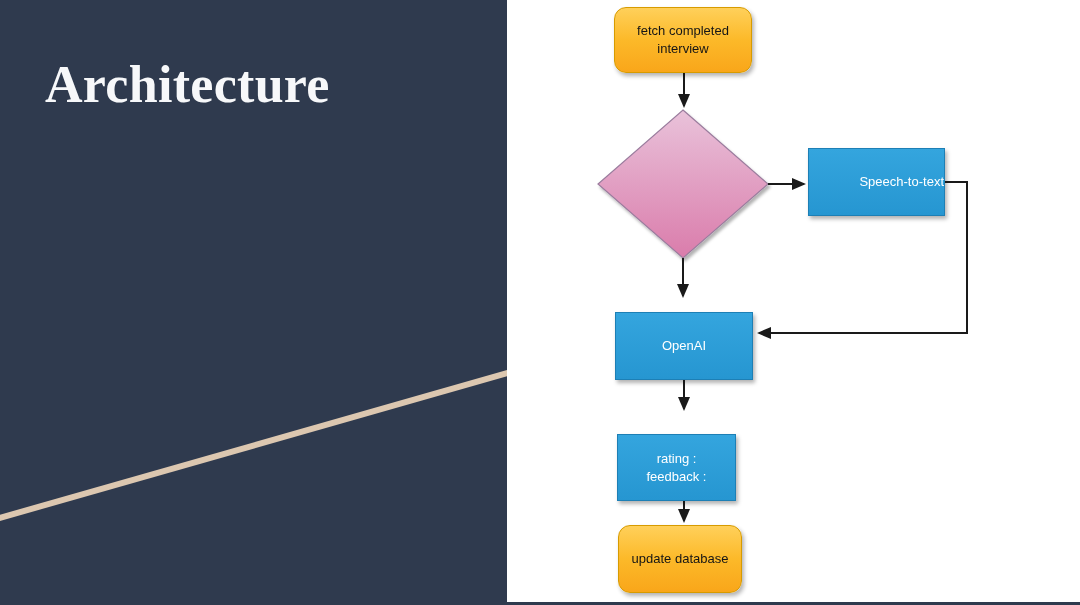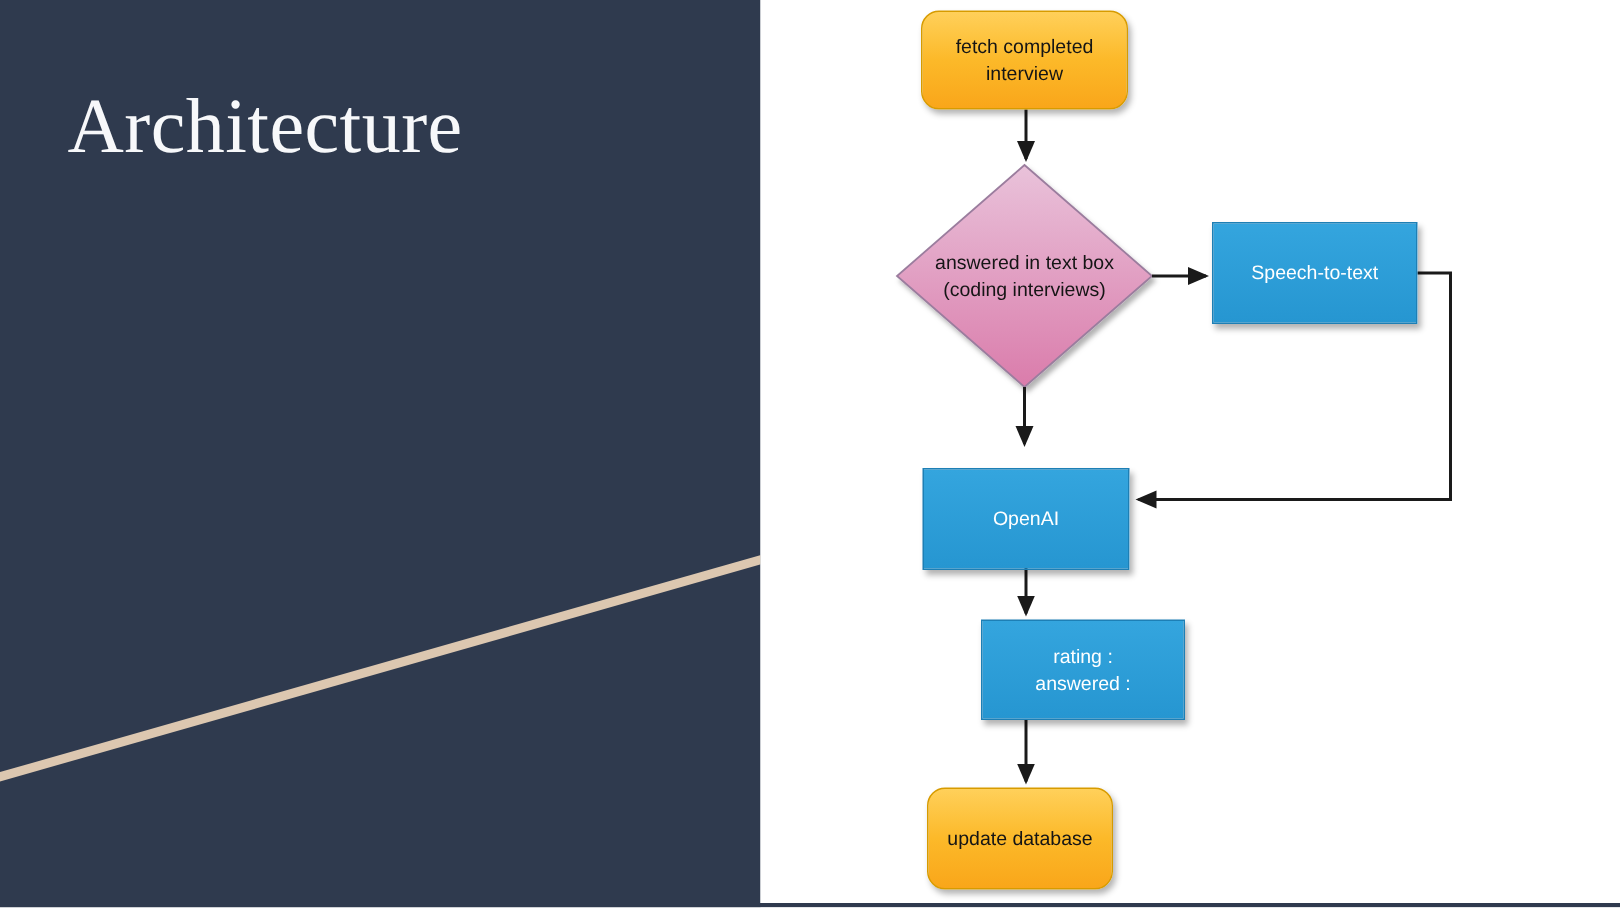--- a/index.html
+++ b/index.html
@@ -19,21 +19,21 @@
     width: 507px; height: 605px;
     background: #2f3a4e;
   }
   .slide-title {
     position: absolute;
     left: 45px; top: 58px;
     color: #f7f8fa;
     font-family: "Liberation Serif", serif;
     font-size: 52px;
     line-height: 1.02;
-    font-weight: 400;
+    font-weight: 700;
     letter-spacing: 0.3px;
   }
   .accent-svg { position: absolute; left: 0; top: 0; }
 
   
   .right-panel {
     position: absolute;
     left: 507px; top: 0;
     width: 573px; height: 605px;
     background: #ffffff;
@@ -58,23 +58,23 @@
     color: #151515;
     box-shadow: 2px 3px 4px rgba(0,0,0,0.30);
   }
   .node.blue {
     background: linear-gradient(180deg, #34a5de 0%, #2696d1 100%);
     border: 1px solid #1d7fb5;
     color: #ffffff;
     box-shadow: 2px 3px 4px rgba(0,0,0,0.30);
   }
   #node-fetch   { left: 107px; top: 7px;   width: 138px; height: 66px; }
-  #node-stt     { left: 301px; top: 148px; width: 137px; height: 68px; }
+  #node-stt     { left: 301px; top: 148px; width: 137px; height: 68px; align-items: flex-end; }
   #node-openai  { left: 108px; top: 312px; width: 138px; height: 68px; }
-  #node-rating  { left: 110px; top: 413px; width: 136px; height: 67px; margin-left: 37px; }
+  #node-rating  { left: 110px; top: 434px; width: 119px; height: 67px; }
   #node-update  { left: 111px; top: 525px; width: 124px; height: 68px; }
 
   .diamond-label {
     position: absolute;
     left: 91px; top: 110px;
     width: 170px; height: 148px;
     display: flex;
     flex-direction: column;
     align-items: center;
     justify-content: center;
@@ -129,36 +129,32 @@
       <path d="M176,258 V296" fill="none" stroke="#1a1a1a" stroke-width="2" marker-end="url(#arrow)"></path>
       <path d="M438,182 H460 V333 H252" fill="none" stroke="#1a1a1a" stroke-width="2" marker-end="url(#arrow)"></path>
       <path d="M177,368 V409" fill="none" stroke="#1a1a1a" stroke-width="2" marker-end="url(#arrow)"></path>
       <path d="M177,480 V521" fill="none" stroke="#1a1a1a" stroke-width="2" marker-end="url(#arrow)"></path>
     </svg>
 
     <div id="node-fetch" class="node orange">
       <span>fetch completed interview</span>
     </div>
 
-    <div class="diamond-label">
-      <span>answered in text box</span>
-      <span>(coding interviews)</span>
-    </div>
 
     <div id="node-stt" class="node blue">
       <span>Speech-to-text</span>
     </div>
 
     <div id="node-openai" class="node blue">
       <span>OpenAI</span>
     </div>
 
     <div id="node-rating" class="node blue">
       <span>rating :</span>
-      <span>answered :</span>
+      <span>feedback :</span>
     </div>
 
     <div id="node-update" class="node orange">
       <span>update database</span>
     </div>
 
   </div>
 
   <div class="bottom-strip"></div>
 

